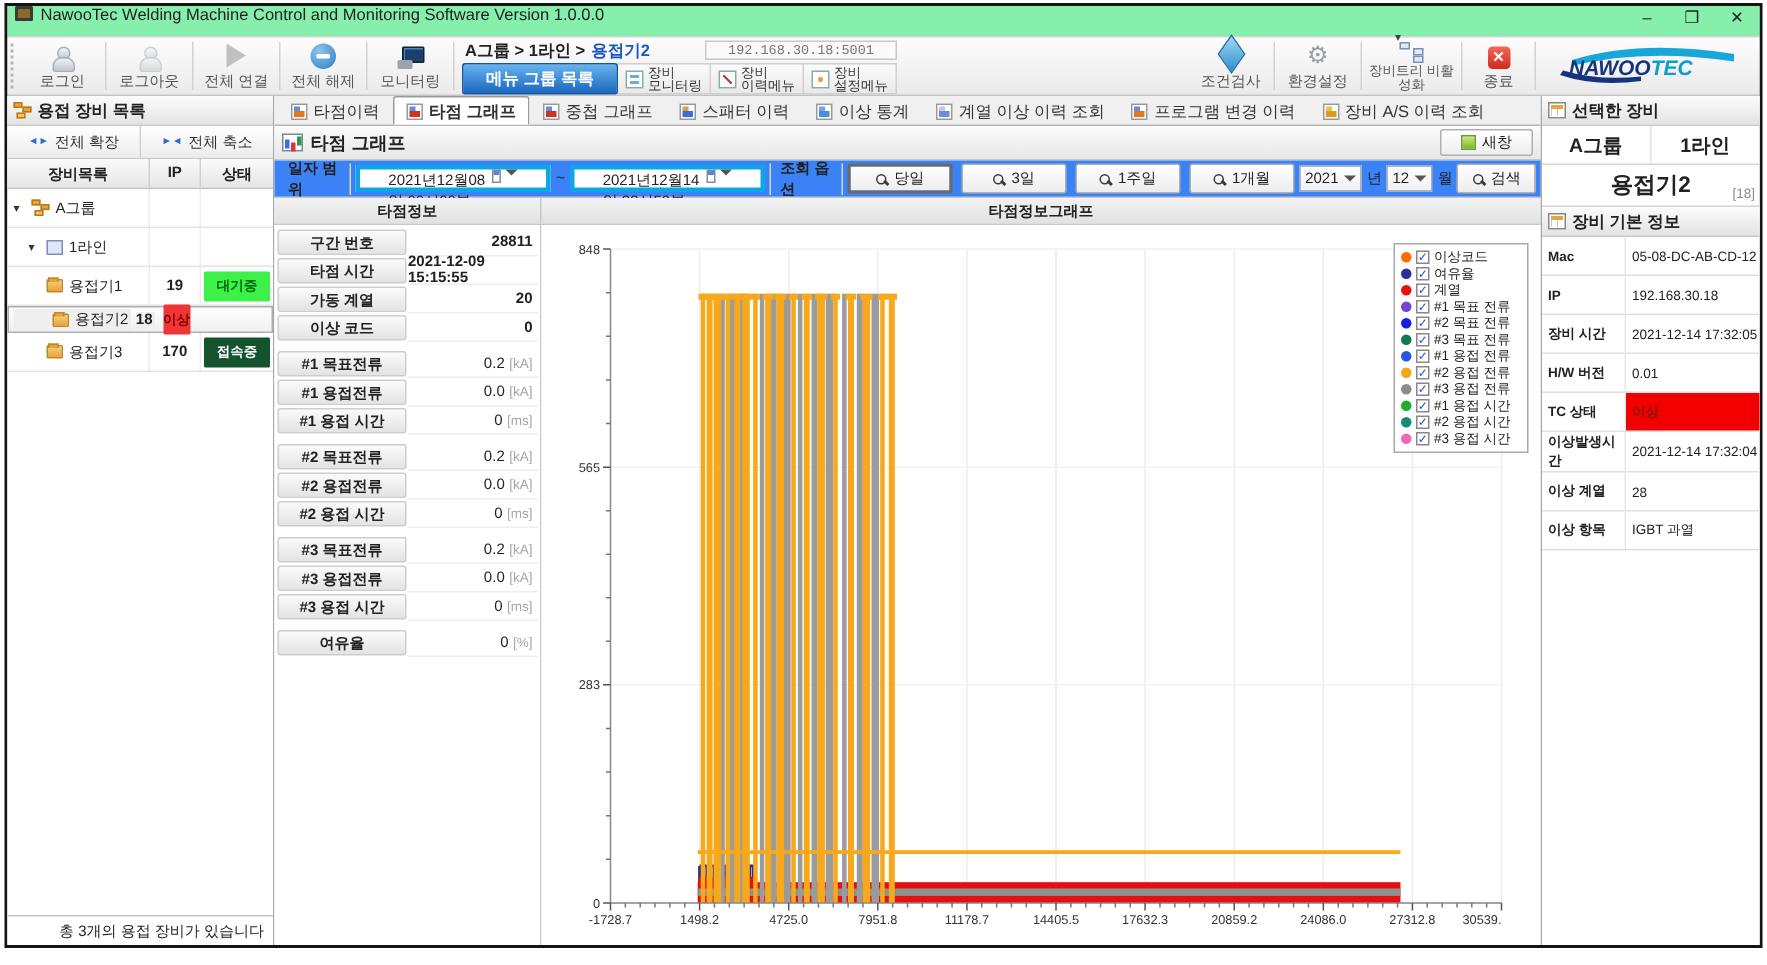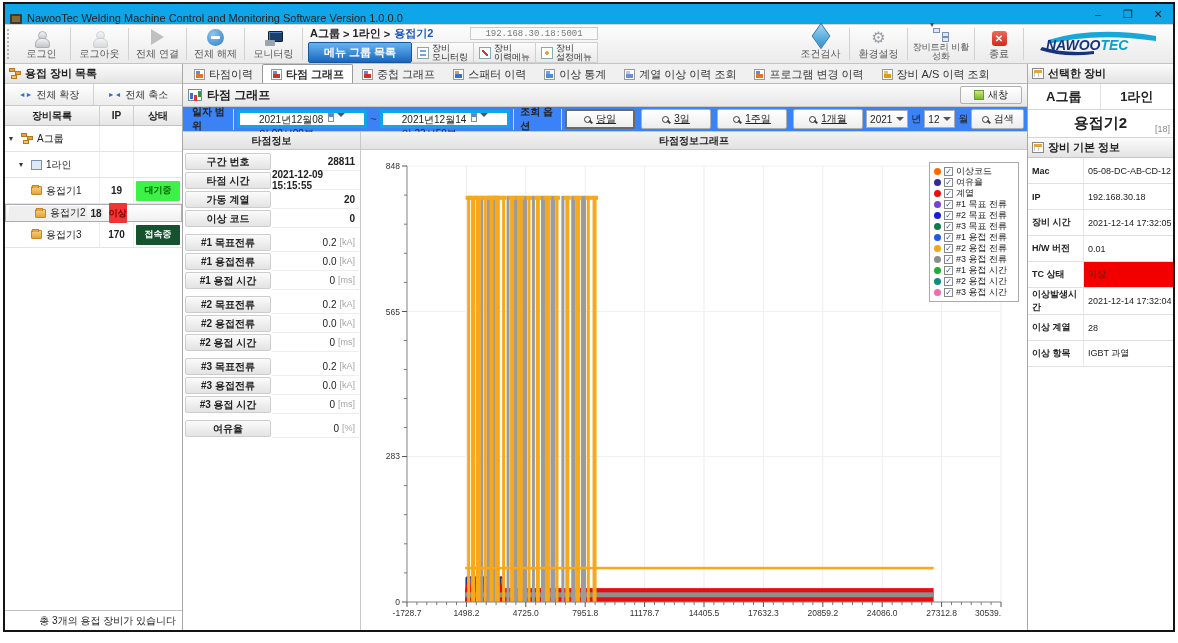--- a/index.html
+++ b/index.html
@@ -1,19 +1,19 @@
 <!DOCTYPE html>
 <html><head>
 <meta charset="utf-8">
 <style>
 *{box-sizing:border-box;margin:0;padding:0;}
 html,body{width:1178px;height:643px;background:#fff;font-family:"Liberation Sans",sans-serif;overflow:hidden;}
 .window{position:absolute;left:3px;top:2px;width:1172px;height:630px;border:2px solid #141414;background:#f2f2f2;display:flex;flex-direction:column;}
 
-.titlebar{height:20px;background:#0ea5e9;display:flex;align-items:flex-end;padding-left:5px;flex:0 0 auto;}
+.titlebar{height:20px;background:#86efac;display:flex;align-items:flex-start;padding-left:5px;flex:0 0 auto;}
 .app-ico{width:12px;height:10px;background:#3a3a3a;border-radius:1px;margin-right:5px;position:relative;}
 .app-ico:after{content:"";position:absolute;left:2px;top:2px;right:2px;bottom:2px;background:#8a6a2a;}
 .titletext{font-size:11px;color:#222;}
 .wctl{margin-left:auto;display:flex;}
 .wbtn{width:30px;height:18px;text-align:center;font-size:11px;color:#222;line-height:17px;}
 
 .toolbar{height:40px;background:linear-gradient(#fdfdfd,#eaeaea);border-top:1px solid #d5d5d5;border-bottom:1px solid #c3c3c3;display:flex;align-items:stretch;flex:0 0 auto;}
 .grip{width:5px;border-left:2px dotted #b5b5b5;margin:4px 2px;}
 .tbtn{width:55px;display:flex;flex-direction:column;align-items:center;justify-content:flex-end;padding-bottom:2px;}
 .tbtn .cap{font-size:10px;color:#555;margin-top:1px;white-space:nowrap;}
@@ -98,21 +98,21 @@
 .newwin{margin-left:auto;width:62px;height:18px;border:1px solid #b0b0b0;border-radius:2px;background:linear-gradient(#fff,#eee);display:flex;align-items:center;justify-content:center;gap:4px;font-size:10px;color:#222;}
 .greenico{width:10px;height:10px;border:1px solid #6a9a3a;background:linear-gradient(#cfe87a,#7ab82a);}
 
 .filter{height:25px;background:#3b82f6;border-bottom:1px solid #c8c8c8;display:flex;align-items:center;padding:2px 3px;gap:3px;flex:0 0 auto;}
 .flabel{height:21px;display:flex;align-items:center;padding:0 6px;font-size:10px;font-weight:bold;color:#222;border-right:1px solid #d5d5d5;}
 .dfield{width:150px;height:18px;border:3px solid #0ea5e9;background:#fff;display:flex;font-size:10px;color:#222;padding:0 19px;}
 .dfield .calico{margin-left:auto;width:10px;height:9px;border:1px solid #88a;background:linear-gradient(#5588cc 0 3px,#fff 3px);}
 .dfield .dd{margin-left:3px;}
 .dd{width:0;height:0;border-left:4px solid transparent;border-right:4px solid transparent;border-top:4px solid #555;}
 .tilde{font-size:11px;color:#333;}
-.qbtn{width:70px;height:20px;border:1px solid #b0b0b0;border-radius:2px;background:linear-gradient(#fff,#ededed);display:flex;align-items:center;justify-content:center;gap:5px;font-size:10px;color:#222;text-decoration:underline;}
+.qbtn{width:70px;height:20px;border:1px solid #b0b0b0;border-radius:2px;background:linear-gradient(#fff,#ededed);display:flex;align-items:center;justify-content:center;gap:5px;font-size:10px;color:#222;}
 .qbtn.qsel{border:2px solid #6a6a6a;}
 .lens{width:7px;height:7px;border:1.5px solid #3a3a3a;border-radius:50%;position:relative;flex:0 0 auto;}
 .lens:after{content:"";position:absolute;width:4px;height:1.5px;background:#3a3a3a;right:-3px;bottom:-1px;transform:rotate(45deg);}
 .sel{height:18px;border:1px solid #abadb3;background:linear-gradient(#fff,#f0f0f0);display:flex;align-items:center;font-size:10px;color:#222;padding:0 3px;gap:4px;}
 .unit{font-size:10px;color:#222;}
 .searchbtn{margin-left:auto;width:64px;height:20px;border:1px solid #b0b0b0;border-radius:2px;background:linear-gradient(#fff,#ededed);display:flex;align-items:center;justify-content:center;gap:5px;font-size:10px;color:#222;}
 
 .cheads{height:18px;display:flex;background:linear-gradient(#f2f2f2,#e2e2e2);border-bottom:1px solid #c8c8c8;font-size:10px;font-weight:bold;color:#222;flex:0 0 auto;}
 .cheads .lh{width:178px;border-right:1px solid #c8c8c8;display:flex;align-items:center;justify-content:center;}
 .cheads .rh{flex:1;display:flex;align-items:center;justify-content:center;}

